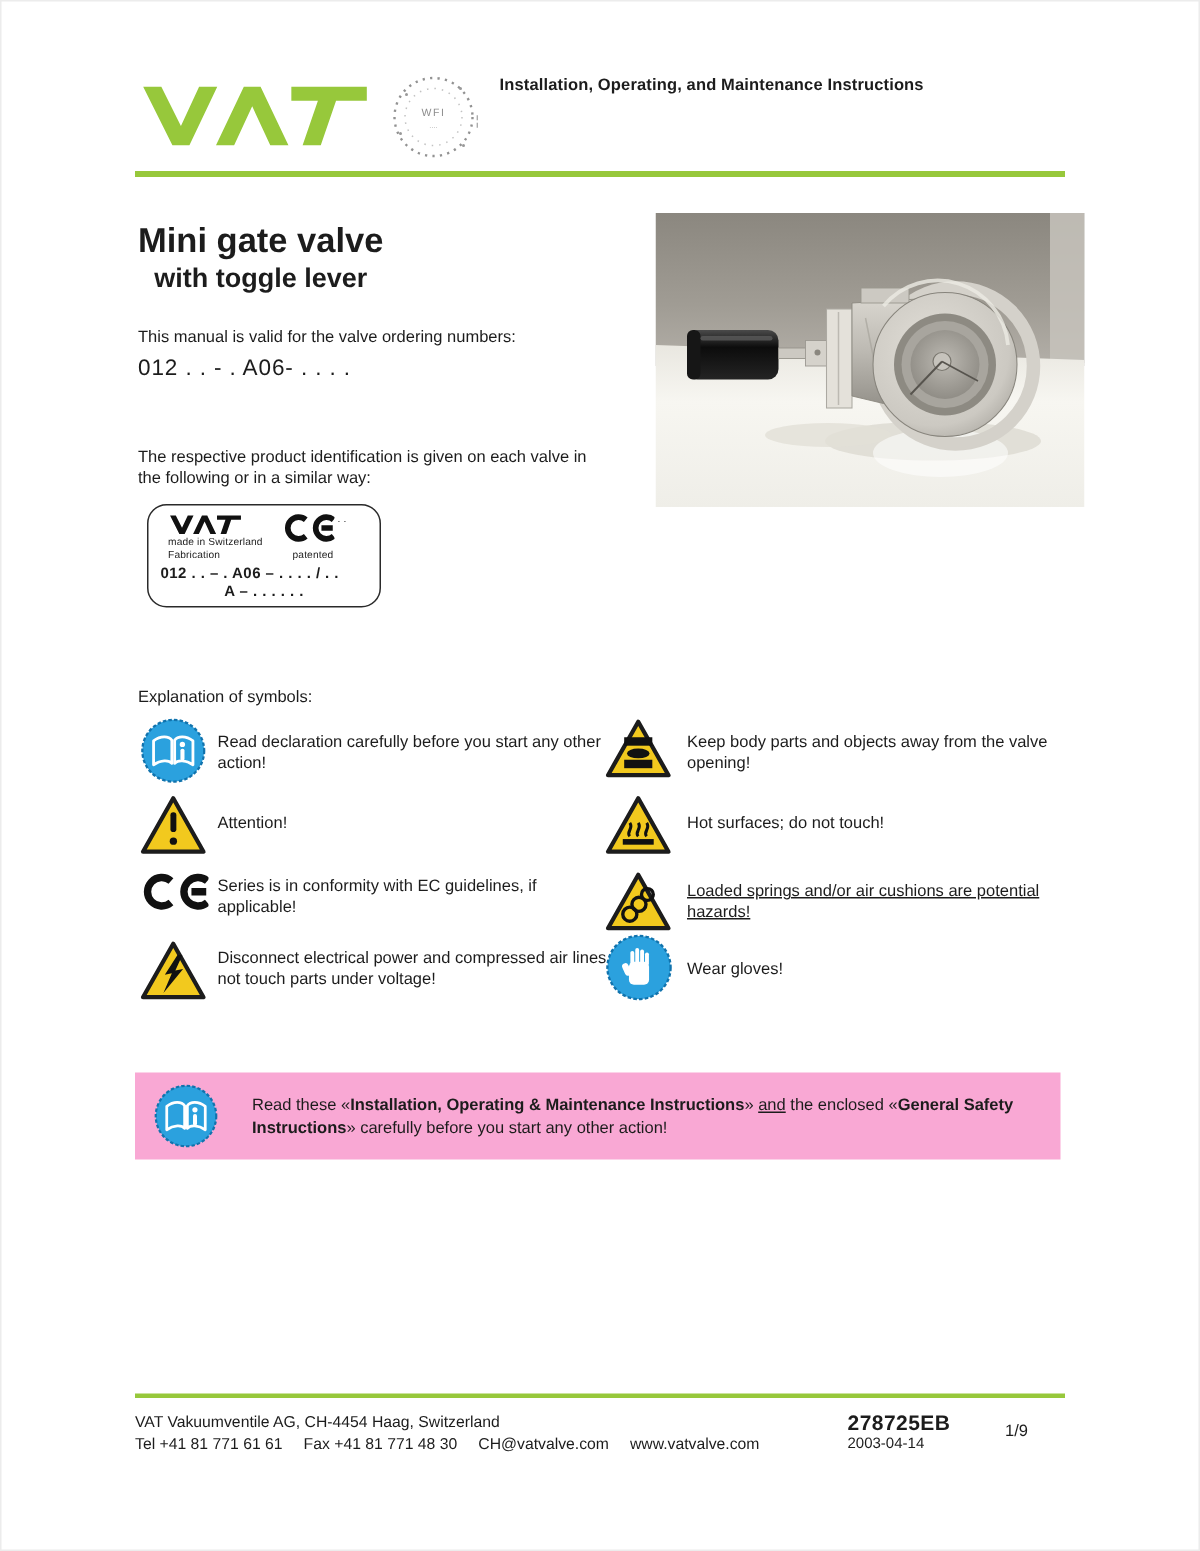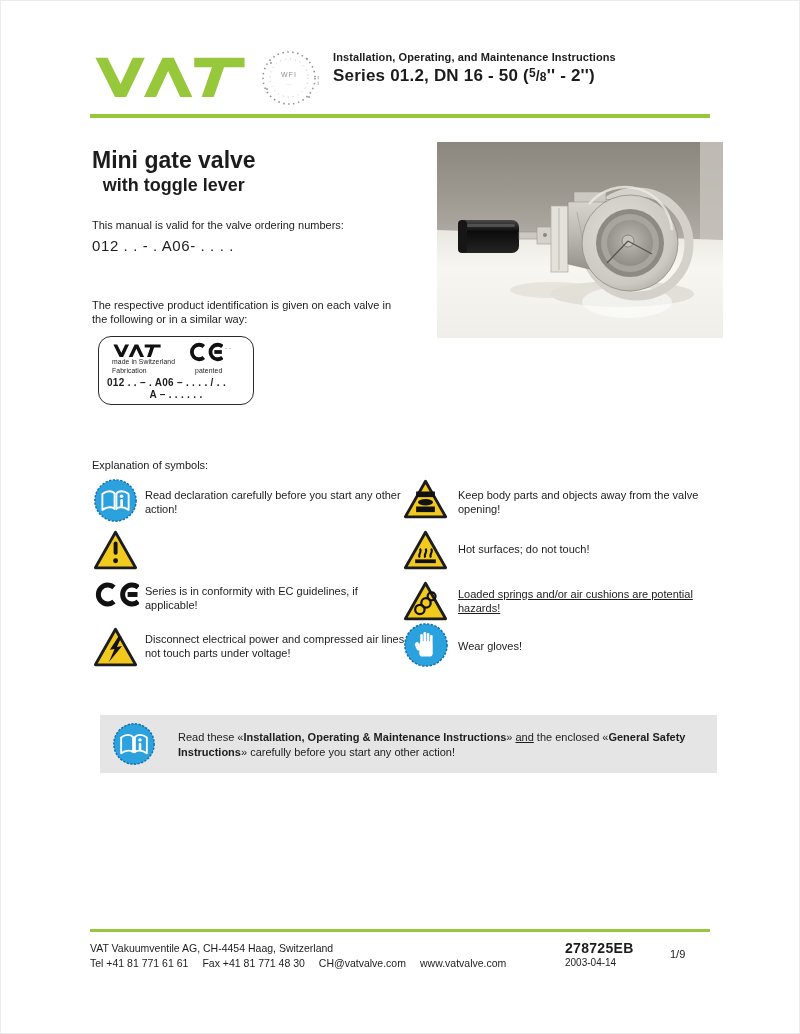--- a/index.html
+++ b/index.html
@@ -19,21 +19,21 @@
   .body-text{font-size:11px;line-height:13.5px;}
   .order-code{font-size:15px;letter-spacing:.6px;}
   
   .id-label{position:absolute;left:98px;top:336px;width:154px;height:67px;
             border:1.4px solid #2a2a2a;border-radius:13px;}
   .lbl-small{font-size:6.8px;letter-spacing:.1px;}
   .lbl-code{font-size:10px;font-weight:bold;letter-spacing:.3px;}
   
   .sym-text{font-size:11px;line-height:13.5px;}
   
-  .notice{position:absolute;left:100px;top:715px;width:617px;height:58px;background:#e5e5e5;}
+  .notice{position:absolute;left:90px;top:715px;width:617px;height:58px;background:#f9a8d4;}
   .notice-text{position:absolute;left:78px;top:15px;width:525px;font-size:11px;line-height:15px;}
   .notice-text .b{font-weight:bold;}
   .notice-text .u{text-decoration:underline;}
   
   .foot{font-size:10.5px;line-height:15px;}
   .foot span{margin-right:14px;}
   .doc-num{font-size:14px;font-weight:bold;letter-spacing:.3px;}
   .doc-date{font-size:10px;}
   .page-num{font-size:11px;}
 </style>
@@ -61,21 +61,20 @@
       <text x="60" y="36" font-size="9" fill="#555" opacity=".8">¦</text>
       <circle cx="14" cy="16" r="1" fill="#777"></circle>
         <circle cx="50" cy="12" r="1" fill="#777"></circle>
       <circle cx="10" cy="42" r="1" fill="#777"></circle>
         <circle cx="52" cy="50" r="1" fill="#777"></circle>
     </svg>
   </div>
 
   <div class="abs" style="left:333px;top:51px;">
     <div class="doc-type">Installation, Operating, and Maintenance Instructions</div>
-    <div class="series"><span>Series 01.2, DN 16 - 50 (</span><span class="frac-top">5</span><span class="frac-slash">/</span><span class="frac-bot">8</span><span>'' - 2'')</span></div>
   </div>
 
   <div class="rule" style="top:114px;height:4px;"></div>
 
   <div class="abs" style="left:92px;top:147px;">
     <div class="h1">Mini gate valve</div>
     <div class="h2">with toggle lever</div>
   </div>
 
   <div class="abs body-text" style="left:92px;top:219px;">This manual is valid for the valve ordering numbers:</div>
@@ -192,20 +191,21 @@
   </div>
   <div class="abs sym-text" style="left:145px;top:489px;width:268px;">Read declaration carefully before you start any other action!</div>
 
   <div class="abs" style="left:93px;top:529px;">
     <svg width="45" height="42" viewBox="0 0 48 44">
       <path d="M24,3 L45.5,41 H2.5 Z" fill="#f2c91e" stroke="#1c1c1c" stroke-width="3" stroke-linejoin="round"></path>
       <rect x="22" y="13" width="4.2" height="14" rx="2" fill="#111"></rect>
       <circle cx="24.1" cy="33.5" r="2.6" fill="#111"></circle>
     </svg>
   </div>
+  <div class="abs sym-text" style="left:145px;top:543px;width:268px;">Attention!</div>
 
   <div class="abs" style="left:92px;top:582px;">
     <svg width="47" height="25" viewBox="0 0 62 32">
       <path d="M29,6.5 A12.5,12.5 0 1 0 29,25.5" fill="none" stroke="#111" stroke-width="6.5"></path>
       <path d="M61,6.5 A12.5,12.5 0 1 0 61,25.5" fill="none" stroke="#111" stroke-width="6.5"></path>
       <line x1="47" y1="16" x2="60" y2="16" stroke="#111" stroke-width="6.5"></line>
     </svg>
   </div>
   <div class="abs sym-text" style="left:145px;top:585px;width:268px;">Series is in conformity with EC guidelines, if applicable!</div>
 

